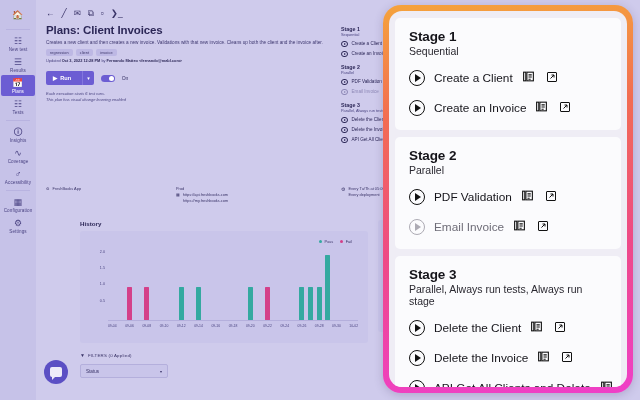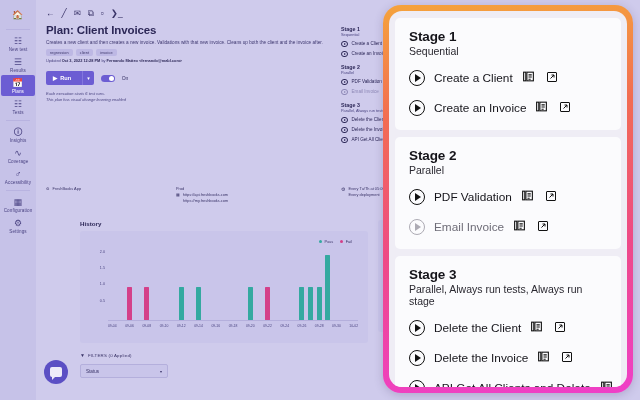--- a/index.html
+++ b/index.html
@@ -207,21 +207,21 @@
 
     <div id="toolbar">
       <span class="tb">←</span>
       <span class="tb">╱</span>
       <span class="tb">✉</span>
       <span class="tb">⧉</span>
       <span class="tb">▫</span>
       <span class="tb">❯_</span>
     </div>
 
-    <h1 id="page-title">Plan: Client Invoices</h1>
+    <h1 id="page-title">Plans: Client Invoices</h1>
     <div id="page-desc">Creates a new client and then creates a new invoice. Validations with that new invoice. Cleans up both the client and the invoice after.</div>
 
     <div id="tagrow">
       <span class="tag">regression</span>
       <span class="tag">client</span>
       <span class="tag">invoice</span>
     </div>
 
     <div id="updated">
       <span>Updated </span><b>Oct 3, 2022 12:28 PM</b><span> by </span><b>Fernando Matteo &lt;fernando@mabl.com&gt;</b>

